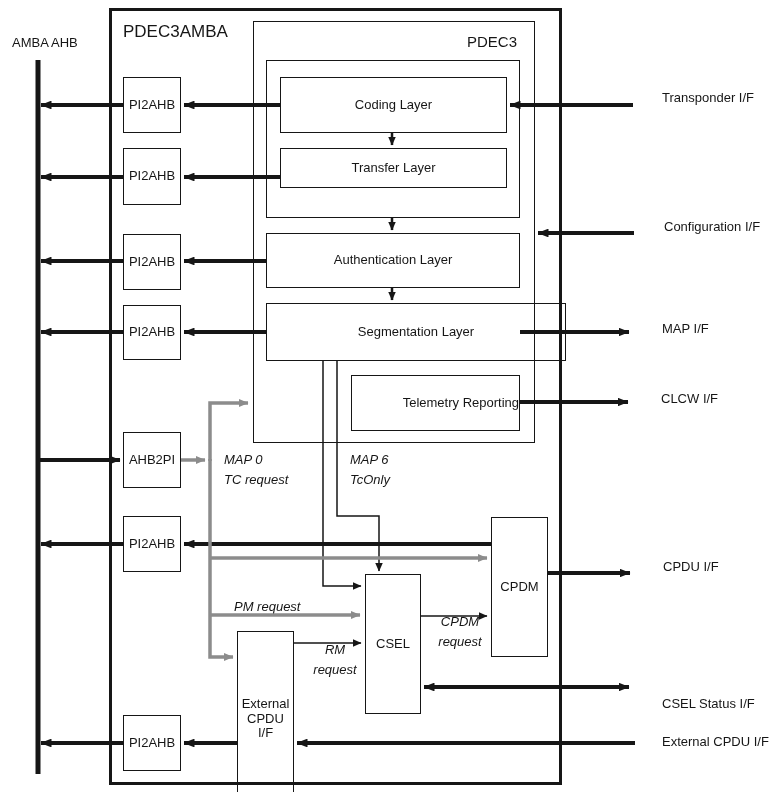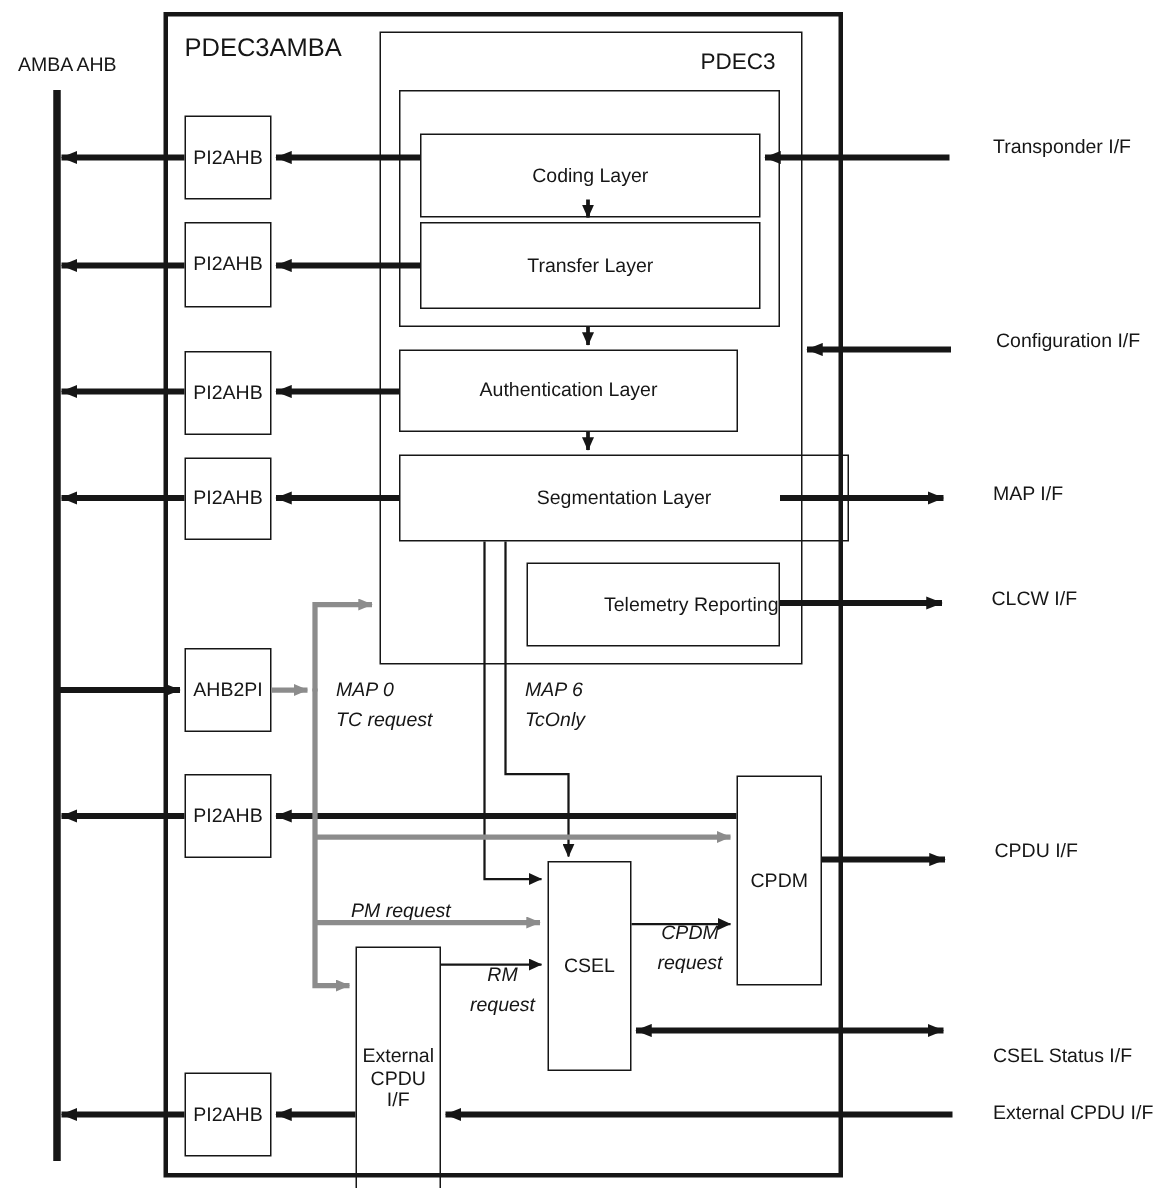--- a/index.html
+++ b/index.html
@@ -20,23 +20,23 @@
   #edges{position:absolute;left:0;top:0;pointer-events:none;}
 </style>
 </head>
 <body>
 
 <div id="stage">
   <div id="boxes">
       <div class="box" style="left: 109px; top: 8px; width: 453px; height: 777px; border-width: 3.5px; font-size: 13px;"></div>
       <div class="box" style="left: 253px; top: 21px; width: 282px; height: 422px; border-width: 1.5px; font-size: 13px;"></div>
       <div class="box" style="left: 266px; top: 60px; width: 254px; height: 158px; border-width: 1.5px; font-size: 13px;"></div>
-      <div class="box" style="left: 280px; top: 77px; width: 227px; height: 56px; border-width: 1.5px; font-size: 13px; margin-top: 12px;"><span>Coding Layer</span></div>
-      <div class="box" style="left: 280px; top: 148px; width: 227px; height: 58px; border-width: 1.5px; font-size: 13px;"><span>Transfer Layer</span></div>
-      <div class="box" style="left: 266px; top: 233px; width: 226px; height: 55px; border-width: 1.5px; font-size: 13px;"><span>Authentication Layer</span></div>
+      <div class="box" style="left: 280px; top: 77px; width: 227px; height: 56px; border-width: 1.5px; font-size: 13px;"><span>Coding Layer</span></div>
+      <div class="box" style="left: 280px; top: 148px; width: 227px; height: 40px; border-width: 1.5px; font-size: 13px;"><span>Transfer Layer</span></div>
+      <div class="box" style="left: 266px; top: 233px; width: 254px; height: 55px; border-width: 1.5px; font-size: 13px;"><span>Authentication Layer</span></div>
       <div class="box" style="left: 266px; top: 303px; width: 300px; height: 58px; border-width: 1.5px; font-size: 13px;"><span>Segmentation Layer</span></div>
       <div class="box" style="left: 351px; top: 375px; width: 169px; height: 56px; border-width: 1.5px; font-size: 13px; justify-content: flex-end;"><span>Telemetry Reporting</span></div>
       <div class="box" style="left: 123px; top: 77px; width: 58px; height: 56px; border-width: 1.5px; font-size: 13px;"><span>PI2AHB</span></div>
       <div class="box" style="left: 123px; top: 148px; width: 58px; height: 57px; border-width: 1.5px; font-size: 13px;"><span>PI2AHB</span></div>
       <div class="box" style="left: 123px; top: 234px; width: 58px; height: 56px; border-width: 1.5px; font-size: 13px;"><span>PI2AHB</span></div>
       <div class="box" style="left: 123px; top: 305px; width: 58px; height: 55px; border-width: 1.5px; font-size: 13px;"><span>PI2AHB</span></div>
       <div class="box" style="left: 123px; top: 432px; width: 58px; height: 56px; border-width: 1.5px; font-size: 13px;"><span>AHB2PI</span></div>
       <div class="box" style="left: 123px; top: 516px; width: 58px; height: 56px; border-width: 1.5px; font-size: 13px;"><span>PI2AHB</span></div>
       <div class="box" style="left: 123px; top: 715px; width: 58px; height: 56px; border-width: 1.5px; font-size: 13px;"><span>PI2AHB</span></div>
       <div class="box" style="left: 491px; top: 517px; width: 57px; height: 140px; border-width: 1.5px; font-size: 13px;"><span>CPDM</span></div>

